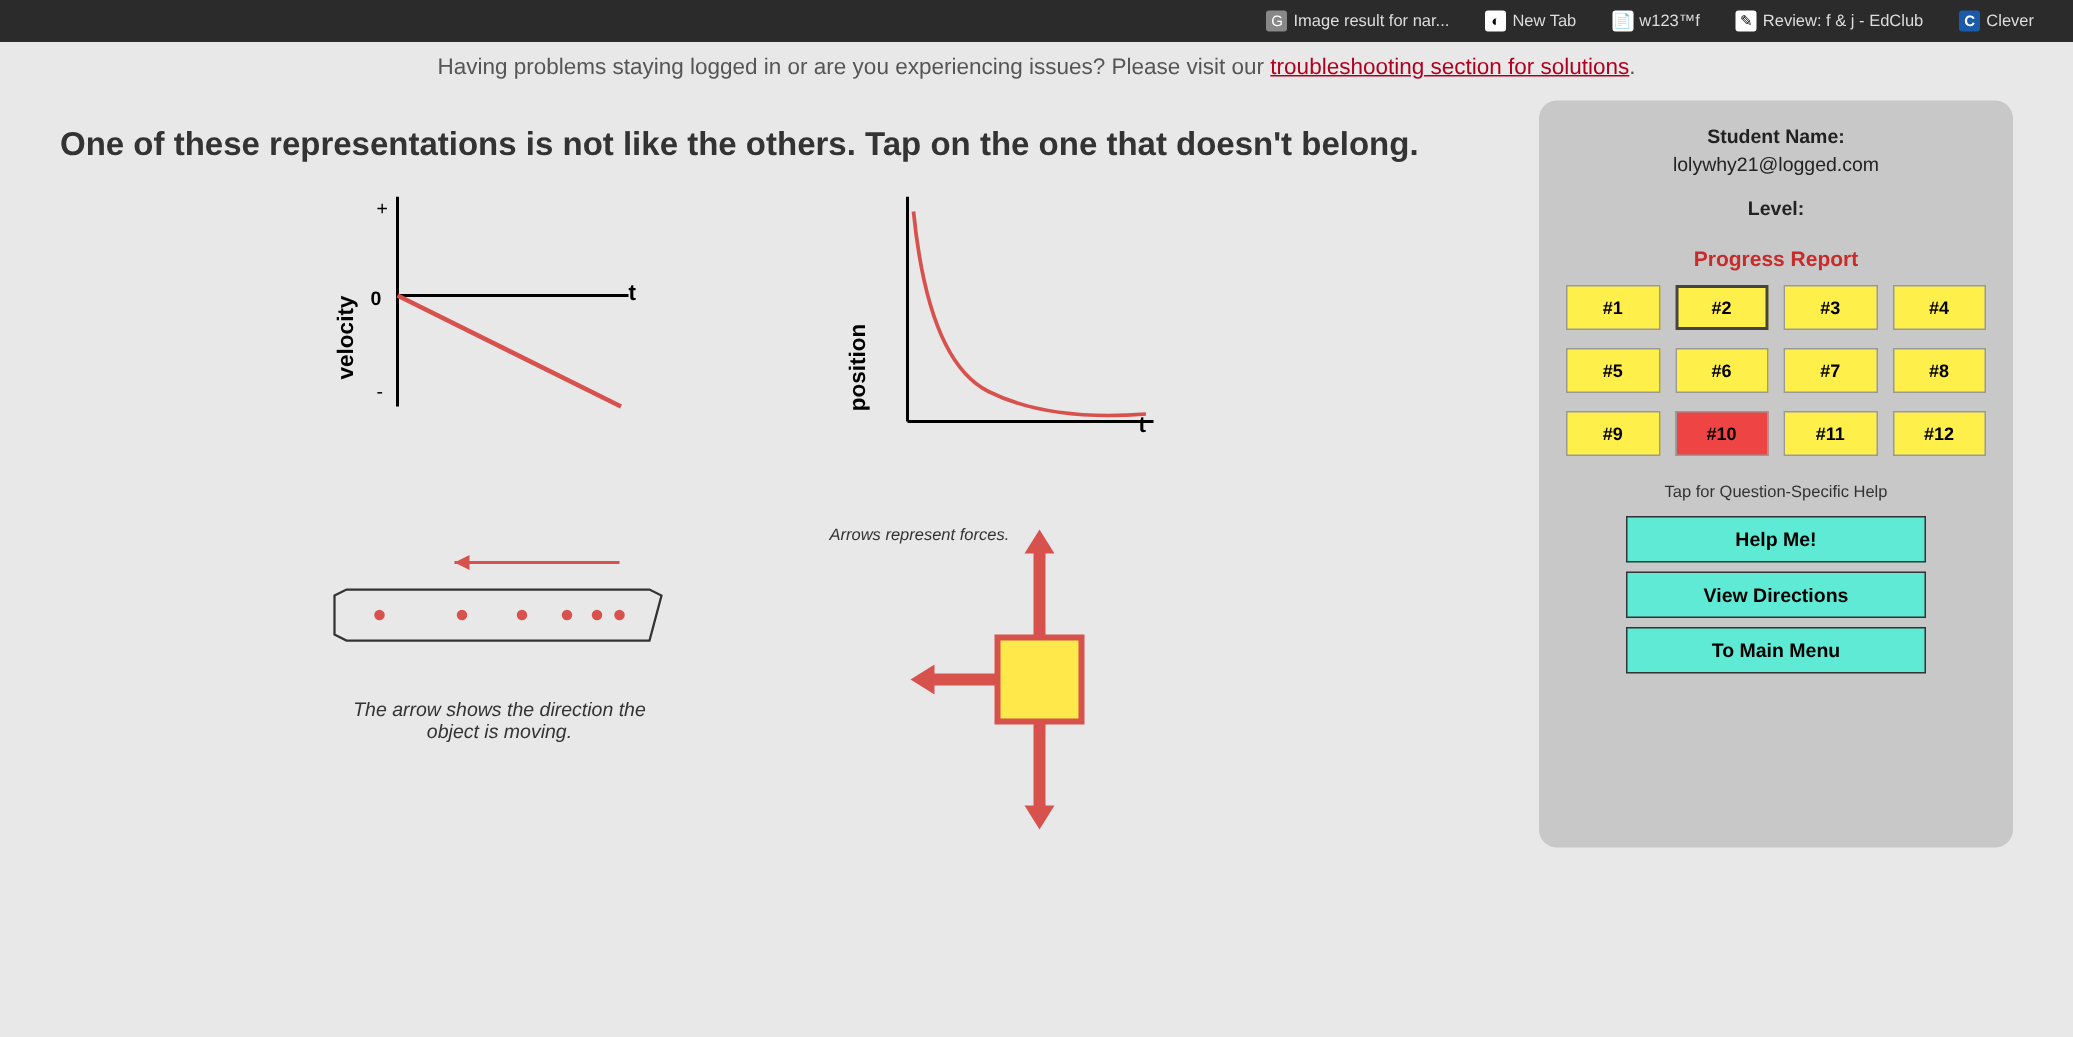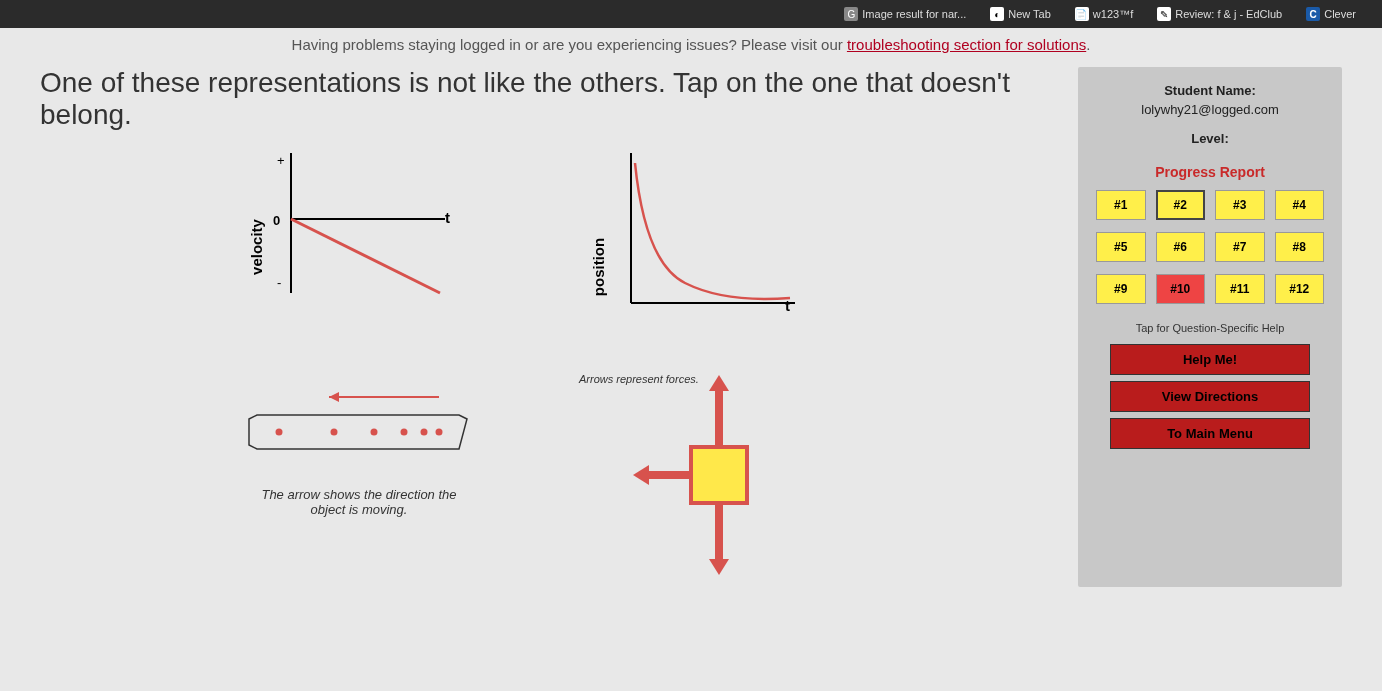--- a/index.html
+++ b/index.html
@@ -50,24 +50,24 @@
 
   .main-wrap {
     display: flex;
     padding: 0 40px;
     gap: 40px;
   }
   .question-area {
     flex: 1;
   }
   .question-text {
-    font-size: 28px;
+    font-size: 22px;
     color: #333;
-    margin: 0 0 16px;
-    font-weight: 400;
+    margin: 16px 0 16px;
+    font-weight: 700;
   }
   .reps {
     display: grid;
     grid-template-columns: 280px 280px;
     grid-template-rows: 200px 220px;
     gap: 20px 60px;
     justify-content: center;
     margin-top: 10px;
   }
   .rep {
@@ -93,24 +93,24 @@
     font-style: italic; font-size: 13px; text-align:center; color:#333;
   }
   
   .fd-label {
     position:absolute; left:10px; top:6px;
     font-style: italic; font-size: 11px; color:#333; line-height:1.2;
   }
 
   
   .side-panel {
-    width: 264px;
+    width: 316px;
     background: #c8c8c8;
     padding: 12px 10px 16px;
-    border-radius: 2px;
+    border-radius: 12px;
   }
   .sp-row { text-align:center; font-size:13px; color:#222; margin:4px 0; }
   .sp-label { font-weight:bold; }
   .sp-value { font-weight:normal; }
   .sp-progress-title {
     text-align:center; color:#c92a2a; font-weight:bold;
     margin: 18px 0 10px; font-size:14px;
   }
   .prog-grid {
     display:grid;
@@ -126,21 +126,21 @@
     border:1px solid #999;
     background: #ffef4a;
     cursor:pointer;
   }
   .prog-cell.current { border:2px solid #444; }
   .prog-cell.wrong { background:#e44; color:#000;text-align:right; }
   .sp-help-label { text-align:center; font-size:11px; color:#333; margin:10px 0; }
   .sp-btn {
     display:block; width: 200px; margin: 6px auto;
     padding: 7px 0; text-align:center;
-    background:#b91c1c; border:1px solid #333;
+    background:#5eead4; border:1px solid #333;
     font-size:13px; font-weight:bold; cursor:pointer;
   }
 </style>
 </head>
 <body>
 
 <div class="browser-tabs">
   <div class="browser-tab">
     <span class="favicon fav-img">G</span>
     <span>Image result for nar...</span>

